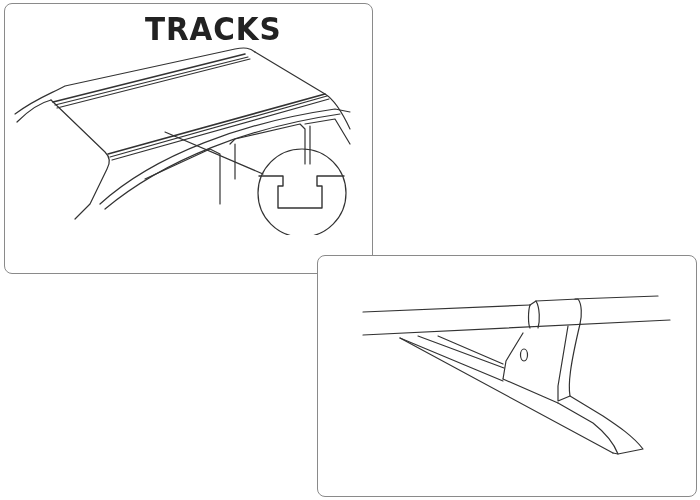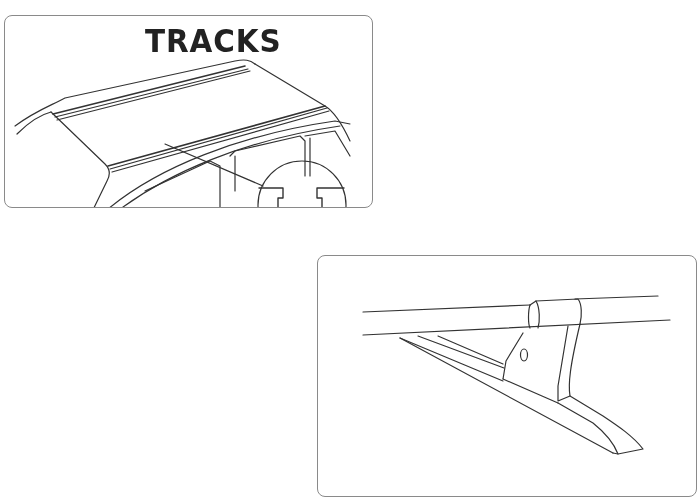--- a/index.html
+++ b/index.html
@@ -1,18 +1,18 @@
 <!DOCTYPE html>
 <html><head>
 <meta charset="utf-8">
 <style>
   html, body { margin: 0; padding: 0; background: #ffffff; }
   body { width: 700px; height: 500px; position: relative; overflow: hidden; font-family: "DejaVu Sans", sans-serif; }
   .panel { position: absolute; border: 1.5px solid #8a8a8a; border-radius: 8px; background: #fff; box-sizing: border-box; overflow: hidden; }
-  #panel-tracks { left: 4px; top: 15px; width: 369px; height: 193px; }
+  #panel-tracks { left: 4px; top: 3px; width: 369px; height: 271px; }
   #panel-rack { left: 317px; top: 255px; width: 380px; height: 242px; }
   .panel svg { position: absolute; left: 0; top: 0; }
   .title { position: absolute; left: 140px; top: 6px; font-size: 32px; font-weight: bold; letter-spacing: 1px; color: #222; font-family: "DejaVu Sans", sans-serif; transform: scaleX(0.92); transform-origin: left top; }
 </style>
 </head>
 <body>
 
 <div class="panel" id="panel-tracks">
   <div class="title">TRACKS</div>
   <svg width="369" height="231" viewBox="0 0 369 231" fill="none" stroke="#333" stroke-width="1.2" stroke-linecap="round" stroke-linejoin="round">

